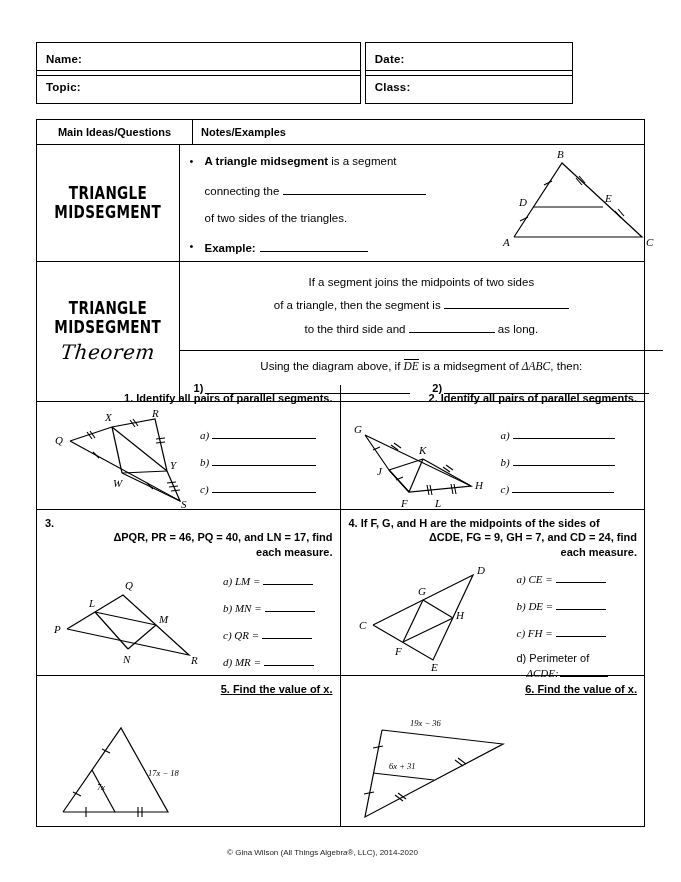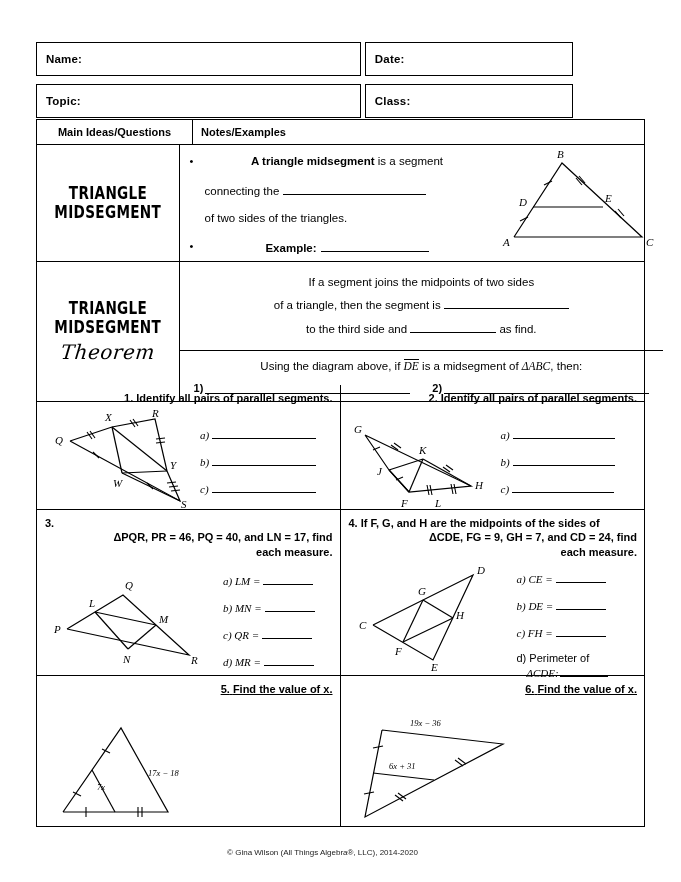--- a/index.html
+++ b/index.html
@@ -23,21 +23,21 @@
   }
 
   
   .hdr-row {
     position: absolute;
     left: 36px;
     width: 537px;
     display: flex;
   }
   .hdr-row.r1 { top: 42px; }
-  .hdr-row.r2 { top: 84px; }
+  .hdr-row.r2 { top: 70px; }
   .hdr-cell {
     border: 1.6px solid #000;
     height: 34px;
     box-sizing: border-box;
     display: flex;
     align-items: center;
     padding-left: 9px;
     font-size: 11.5px;
     font-weight: bold;
     letter-spacing: .2px;
@@ -110,21 +110,21 @@
   .notes1 { display: flex; min-height: 108px; }
   .notes1 .txt { padding: 9px 0 6px 10px; width: 300px; }
   .bullet-line {
     display: flex;
     font-size: 11.5px;
     line-height: 1.25;
     margin-bottom: 13px;
   }
   .bullet-dot { width: 15px; flex: none; }
   .bullet-dot span { font-size: 11px; }
-  .bullet-body { flex: 1; text-align: center; }
+  .bullet-body { flex: 1; }
   .plainline {
     font-size: 11.5px;
     margin: 0 0 13px 15px;
     line-height: 1.25;
   }
   .ul { display: inline-block; border-bottom: 1.2px solid #000; height: 12px; }
   b.kw { font-weight: bold; }
 
   .diag-abc { width: 170px; position: relative; }
 
@@ -282,21 +282,21 @@
         <div class="blocktitle">MIDSEGMENT</div>
         <div class="scripttitle">Theorem</div>
       </div>
       <div class="right">
         <div class="thm-upper">
           <div>If a segment joins the midpoints of two sides</div>
           <div>
             <span>of a triangle, then the segment is </span><span class="ul" style="width:125px"></span>
           </div>
           <div>
-            <span>to the third side and </span><span class="ul" style="width:86px"></span><span> as find.</span>
+            <span>to the third side and </span><span class="ul" style="width:86px"></span><span> as long.</span>
           </div>
         </div>
         <div class="thm-lower">
           <div class="cen">
             <span>Using the diagram above, if </span><span class="obar ital">DE</span><span> is a midsegment of </span><span class="ital">ΔABC</span><span>, then:</span>
           </div>
           <div class="blanks">
             <span class="lbl">1)</span>
             <span class="ul" style="width:205px"></span>
             <span class="lbl" style="margin-left:22px">2)</span>

